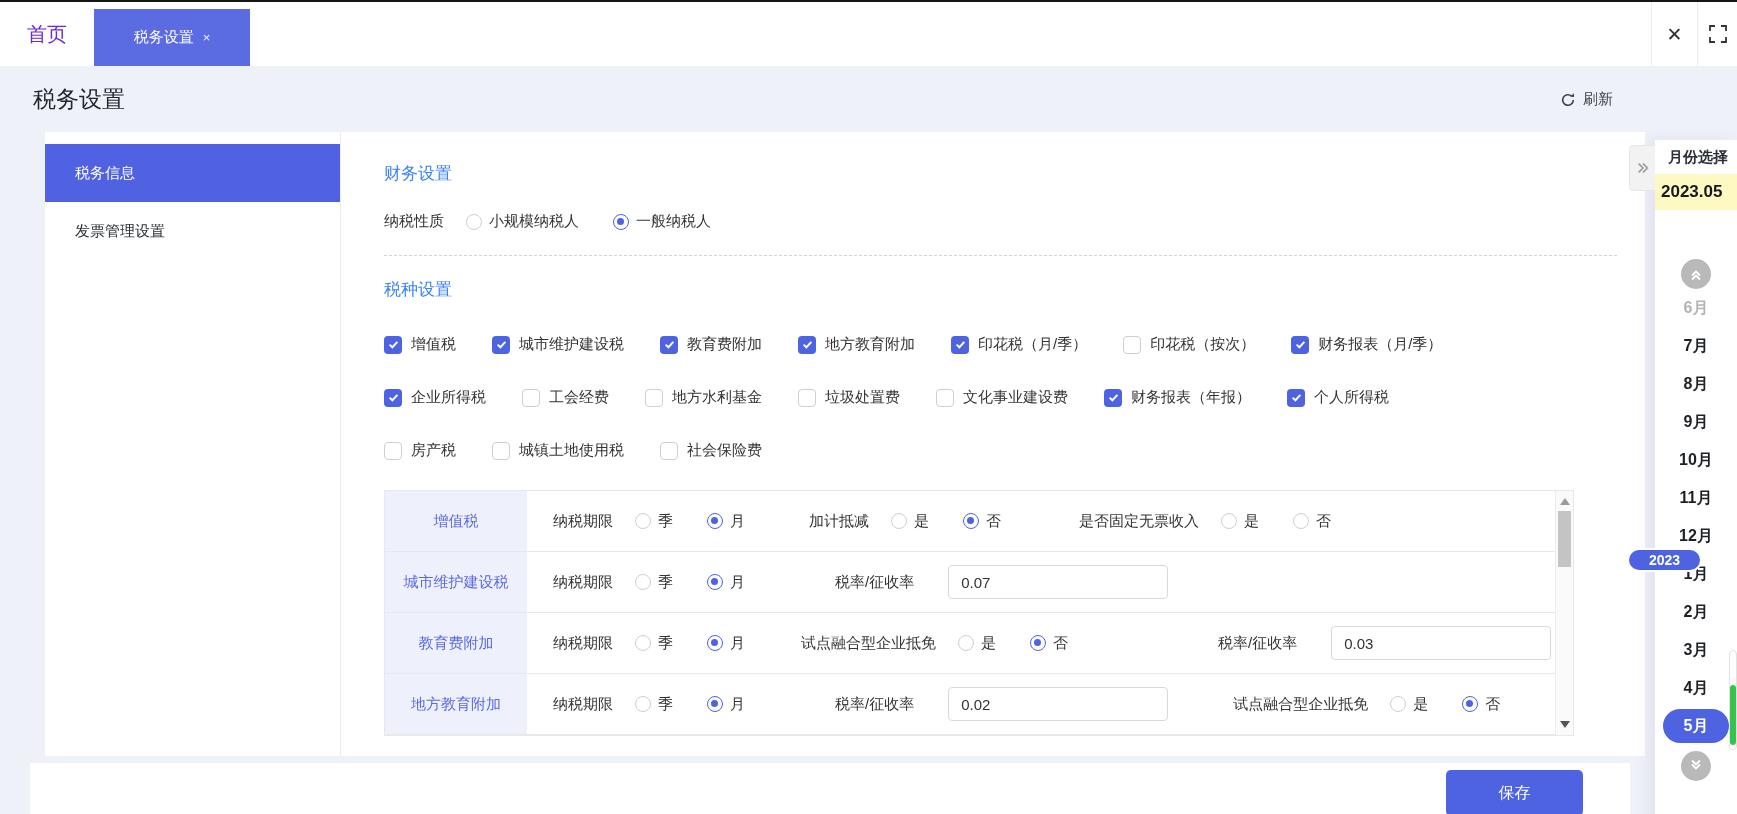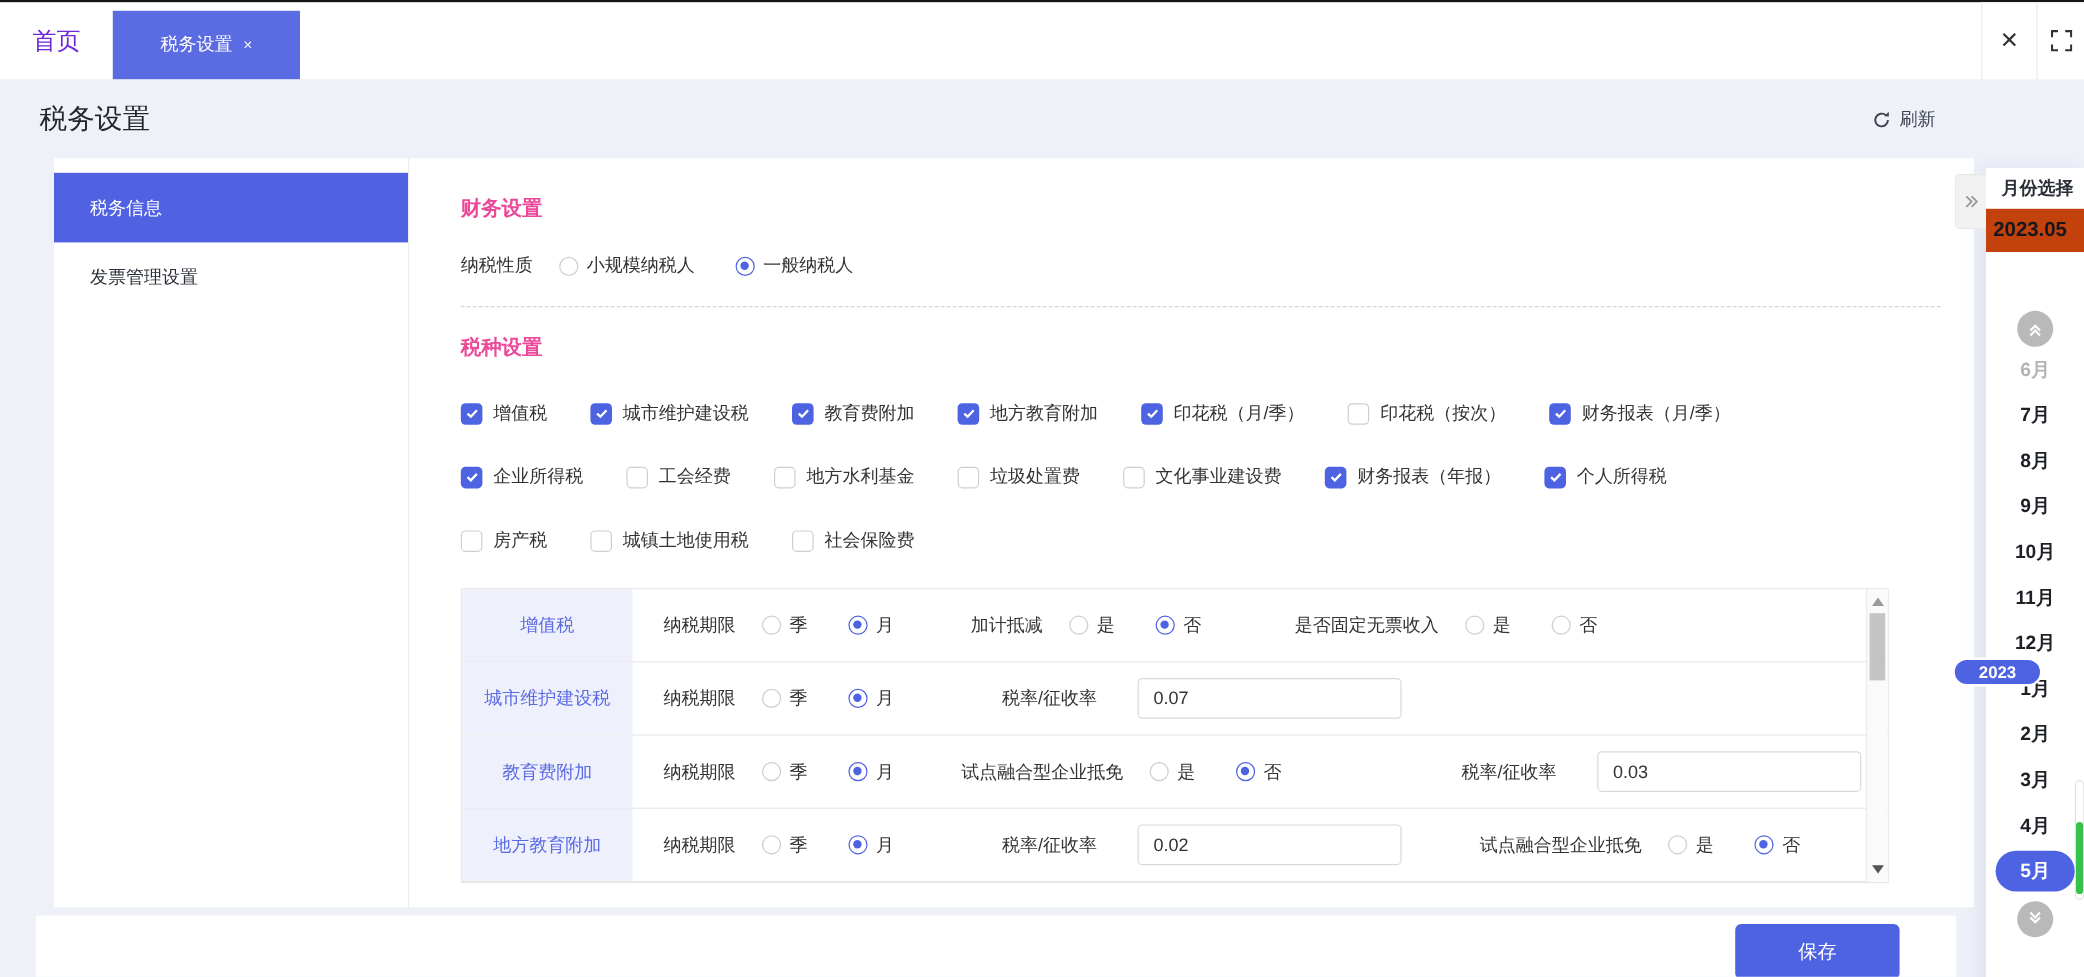--- a/index.html
+++ b/index.html
@@ -23,21 +23,21 @@
   .refresh { position:absolute; right:124px; top:90px; display:flex; align-items:center; gap:7px;
     font-size:15px; color:#3d434e; cursor:pointer; }
   
   .content { display:flex; margin-left:45px; height:624px; }
   .sidebar { width:295px; background:#fff; padding-top:12px; flex:none; }
   .side-item { height:58px; display:flex; align-items:center; padding-left:30px;
     font-size:15px; color:#2a2f38; cursor:pointer; }
   .side-item.active { background:#5062e1; color:#fff; }
   .main { flex:none; width:1305px; background:#fff; border-left:1px solid #ededed;
     padding:16px 0 0 43px; position:relative; }
-  .sec-title { font-size:17px; font-weight:700; color:#ec4899; margin-top:14px; }
+  .sec-title { font-size:17px; font-weight:400; color:#3b82f6; margin-top:14px; }
   .nature-row { display:flex; align-items:center; margin-top:27px; font-size:15px; }
   .nature-label { margin-right:22px; }
   .dashed { border-top:1px dashed #d4d4d4; margin:24px 28px 0 0; }
   
   .radio-item { display:flex; align-items:center; gap:7px; cursor:pointer; }
   .radio { width:16px; height:16px; border-radius:50%; background:#fff; border:1.5px solid #cfcfcf; position:relative; flex:none; }
   .radio.on { border-color:#4e63e2; }
   .radio.on::after { content:""; position:absolute; left:3px; top:3px; width:7px; height:7px;
     border-radius:50%; background:#4e63e2; }
   .cb-row { display:flex; align-items:center; margin-top:34px; font-size:15px; flex-wrap:nowrap; }
@@ -72,21 +72,21 @@
     color:#fff; font-size:16px; border:none; border-radius:5px; cursor:pointer;
     font-family:"Liberation Sans","DejaVu Sans",sans-serif; }
   
   .monthpanel { position:absolute; top:140px; right:0; width:82px; height:811px; background:#fff;
     box-shadow:-6px 0 14px rgba(60,70,110,.08); z-index:5; }
   .collapse-tab { position:absolute; left:-26px; top:5px; width:26px; height:46px;
     background:#f2f2f3; border:1px solid #e7e7e7; border-right:none; border-radius:4px 0 0 4px;
     display:flex; align-items:center; justify-content:center; cursor:pointer; }
   .mp-title { height:34px; display:flex; align-items:center; padding-left:13px;
     font-size:15px; font-weight:700; color:#2a2f38; }
-  .mp-current { height:36px; background:#c2410c; display:flex; align-items:center; padding-left:6px;
+  .mp-current { height:36px; background:#fef9c3; display:flex; align-items:center; padding-left:6px;
     font-size:17px; font-weight:700; color:#16181d; }
   .mp-list { position:relative; display:flex; flex-direction:column; align-items:center; padding-top:49px; }
   .circle-btn { width:30px; height:30px; border-radius:50%; background:#b9b9b9;
     display:flex; align-items:center; justify-content:center; cursor:pointer; flex:none; }
   .month-item { height:38px; display:flex; align-items:center; justify-content:center;
     font-size:16px; font-weight:700; color:#1d2025; cursor:pointer; width:66px; }
   .month-item.dim { color:#b3b3b3; }
   .month-item.sel { background:#4e63e2; color:#fff; border-radius:18px; height:34px; margin:2px 0; }
   .year-badge { position:absolute; left:-26px; top:410px; background:#4e63e2; color:#fff;
     font-size:14px; font-weight:700; padding:2px 20px; border-radius:11px; box-shadow:0 0 0 2px #fff; z-index:6; }

